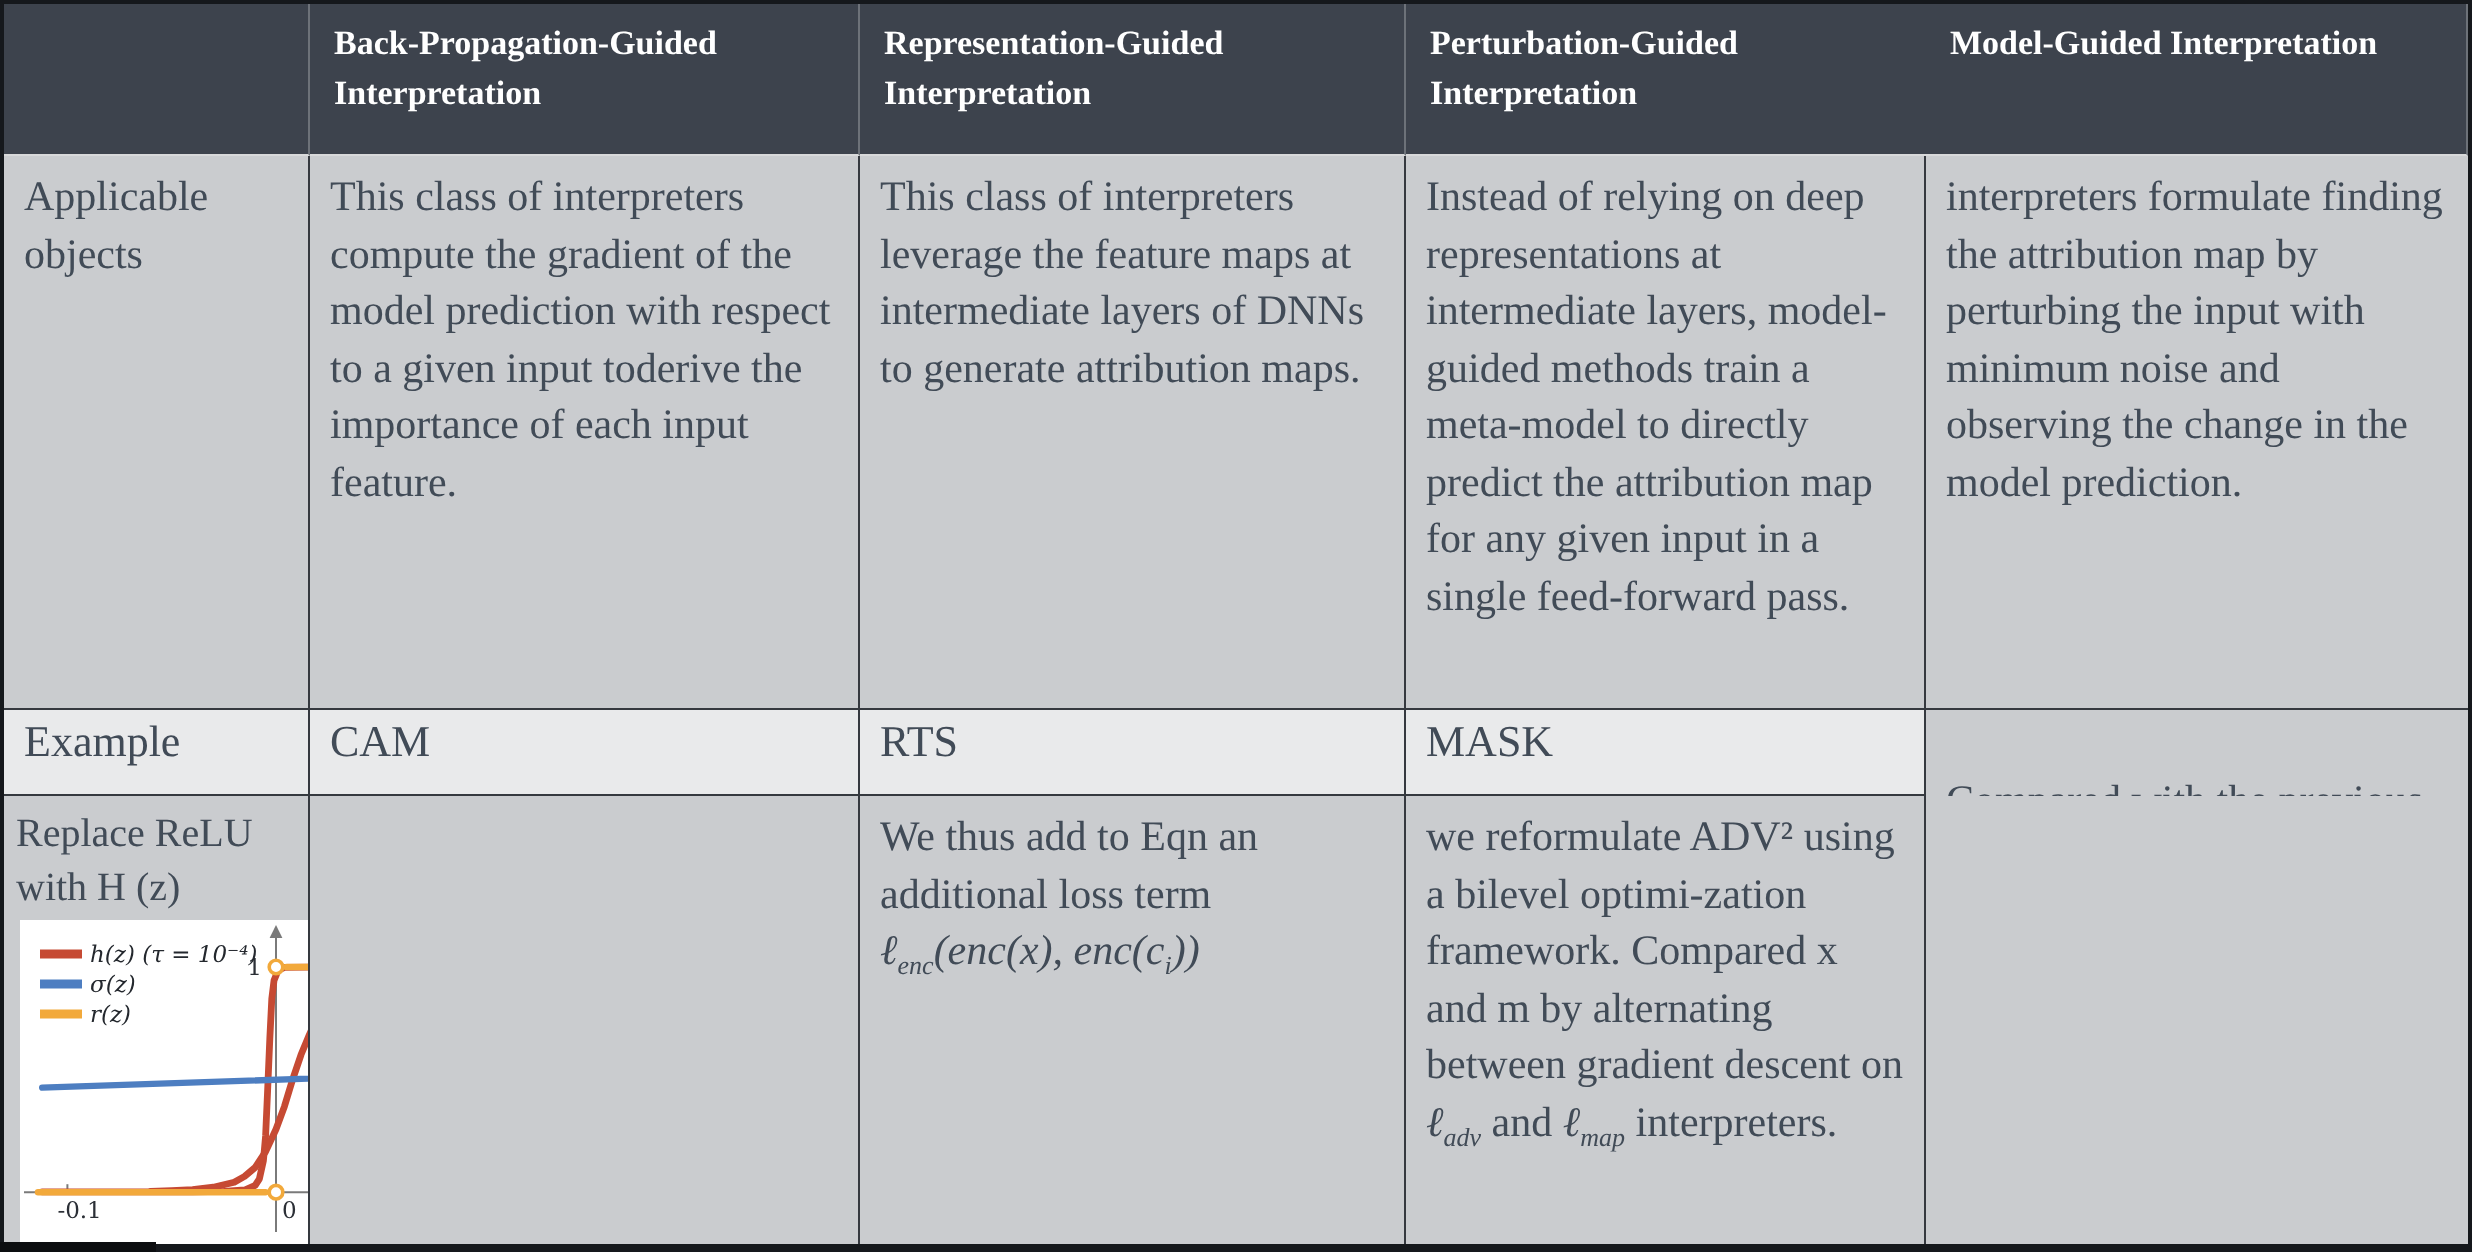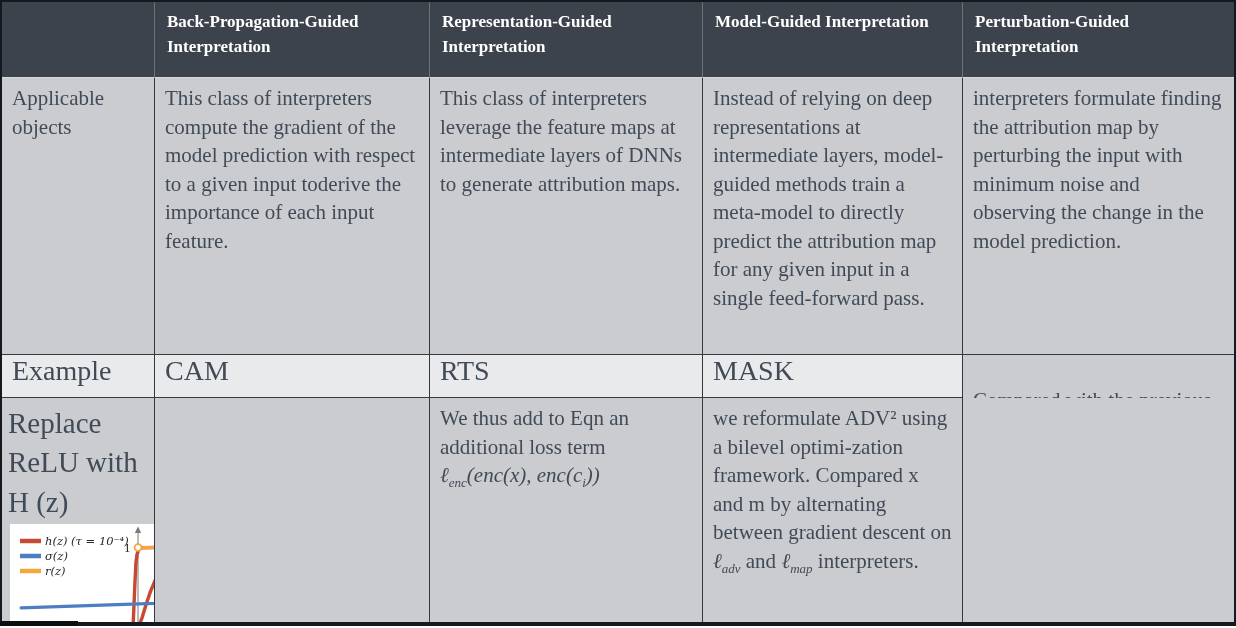--- a/index.html
+++ b/index.html
@@ -38,31 +38,31 @@
     font-size: 17px;
     line-height: 1.45;
     padding: 8px 8px 4px 12px;
     border-right: 1px solid rgba(255,255,255,0.25);
     border-bottom: 1px solid #d8d9da;
   }
   .hdr.last { border-right: none; }
   .example-cell {
     background: #e9eaeb;
     display: flex; align-items: center;
-    font-size: 28px;
+    font-size: 22px;
     padding-top: 2px; padding-bottom: 12px;
   }
   .bottom-row { border-bottom: none; }
   .label-col { padding-left: 10px; }
   .sub-label {
     font-size: 21px;
     line-height: 1.3;
     margin-top: 26px;
   }
-  .bp-title { font-size: 29px; margin-bottom: 2px; }
+  .bp-title { font-size: 20px; margin-bottom: 2px; }
   .plot-box {
     width: 268px; height: 164px;
     background: #ffffff;
     margin-left: 2px;
   }
   .formula {
     font-style: italic;
     font-size: 21px;
     white-space: nowrap;
   }
@@ -80,22 +80,22 @@
 </style>
 </head>
 <body>
 
 <div class="stage">
   <div class="table">
 
     <div class="hdr"></div>
     <div class="hdr">Back-Propagation-Guided Interpretation</div>
     <div class="hdr">Representation-Guided Interpretation</div>
+    <div class="hdr last">Perturbation-Guided Interpretation</div>
     <div class="hdr">Model-Guided Interpretation</div>
-    <div class="hdr last">Perturbation-Guided Interpretation</div>
 
     <div class="cell label-col">Applicable objects</div>
     <div class="cell">This class of interpreters compute the gradient of the model prediction with respect to a given input toderive the importance of each input feature.</div>
     <div class="cell">This class of interpreters leverage the feature maps at intermediate layers of DNNs to generate attribution maps.</div>
     <div class="cell">Instead of relying on deep representations at intermediate layers, model-guided methods train a meta-model to directly predict the attribution map for any given input in a single feed-forward pass.</div>
     <div class="cell">interpreters formulate finding the attribution map by perturbing the input with minimum noise and observing the change in the model prediction.</div>
 
     <div class="cell example-cell label-col">Example</div>
     <div class="cell example-cell">CAM</div>
     <div class="cell example-cell">RTS</div>

